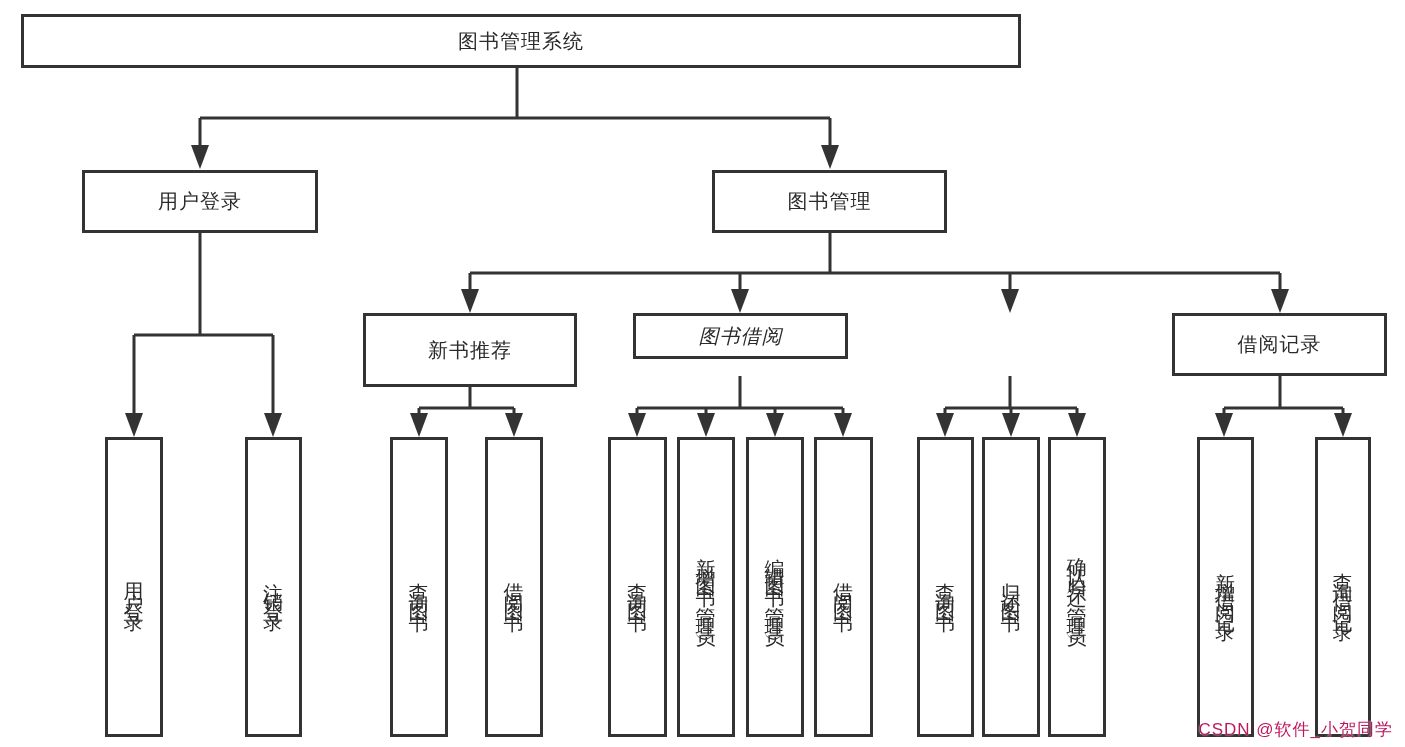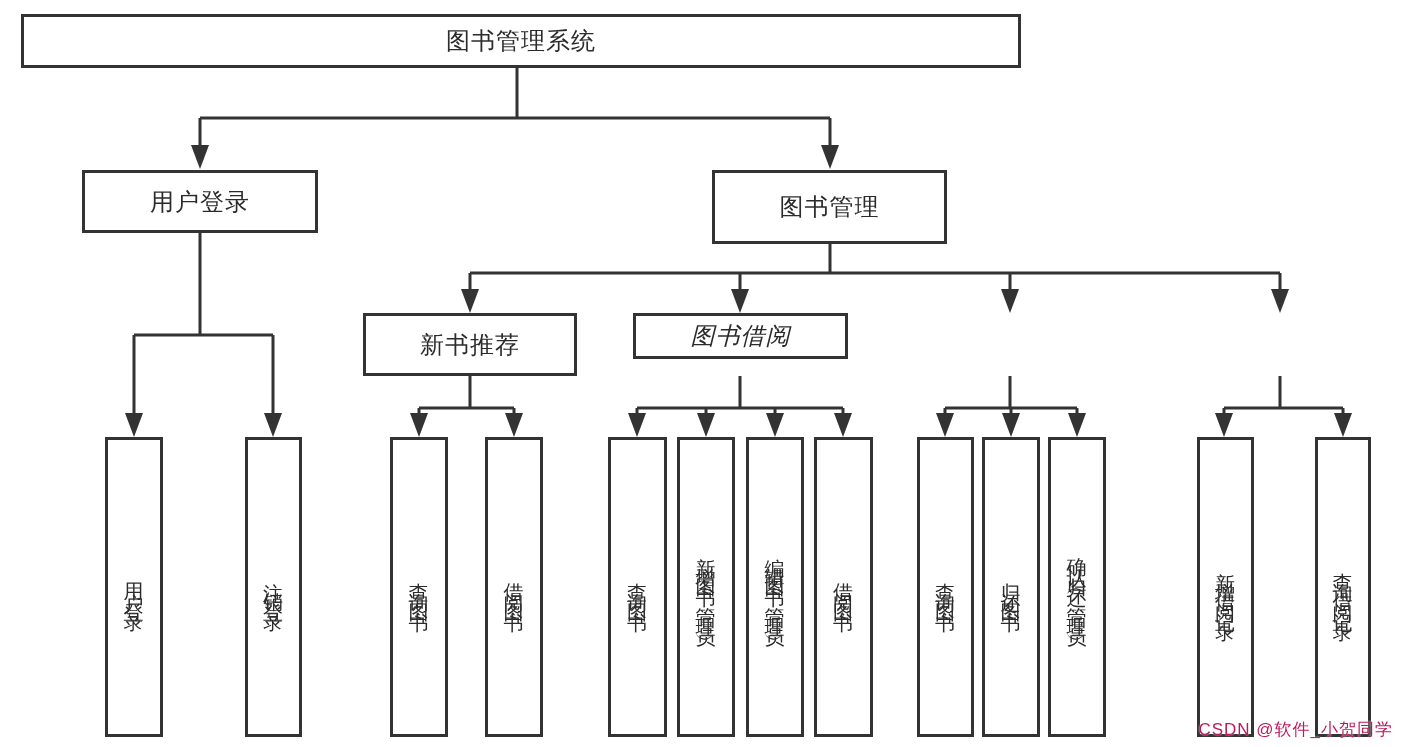--- a/index.html
+++ b/index.html
@@ -20,37 +20,37 @@
     position: absolute;
     box-sizing: border-box;
     background: #ffffff;
     border: 3px solid #333333;
     display: flex;
     align-items: center;
     justify-content: center;
     color: #2b2b2b;
   }
   .hlabel {
-    font-size: 24px;
+    font-size: 20px;
     letter-spacing: 1px;
     color: #2b2b2b;
     white-space: nowrap;
   }
   .vlabel {
     writing-mode: vertical-rl;
     font-size: 20px;
     line-height: 1;
     letter-spacing: 10px;
     color: #2b2b2b;
   }
   
   .n-root   { left: 21px;   top: 14px;  width: 1000px; height: 54px; }
   .n-login  { left: 82px;   top: 170px; width: 236px;  height: 63px; }
-  .n-mgmt   { left: 712px;  top: 170px; width: 235px;  height: 74px; }
-  .n-rec    { left: 363px;  top: 313px; width: 214px;  height: 63px; }
+  .n-mgmt   { left: 712px;  top: 170px; width: 235px;  height: 63px; }
+  .n-rec    { left: 363px;  top: 313px; width: 214px;  height: 74px; }
   .n-bb     { left: 633px;  top: 313px; width: 215px;  height: 46px; font-style: italic; }
   .n-cb     { left: 903px;  top: 313px; width: 215px;  height: 63px; }
   .n-br     { left: 1172px; top: 313px; width: 215px;  height: 63px; }
   .v { top: 437px; height: 300px; }
   .n-login-leaf { left: 105px;  width: 58px; }
   .n-logout     { left: 245px;  width: 57px; }
   .n-rec-q      { left: 390px;  width: 58px; }
   .n-rec-b      { left: 485px;  width: 58px; }
   .n-bb-q       { left: 608px;  width: 59px; }
   .n-bb-add     { left: 677px;  width: 58px; }
@@ -108,20 +108,23 @@
   <div class="box n-mgmt">
     <span class="hlabel">图书管理</span>
   </div>
 
   <div class="box n-rec">
     <span class="hlabel">新书推荐</span>
   </div>
   <div class="box n-bb">
     <span class="hlabel">图书借阅</span>
   </div>
+  <div class="box n-br">
+    <span class="hlabel">借阅记录</span>
+  </div>
 
   <div class="box v n-login-leaf">
     <span class="vlabel">用户登录</span>
   </div>
   <div class="box v n-logout">
     <span class="vlabel">注销登录</span>
   </div>
 
   <div class="box v n-rec-q">
     <span class="vlabel">查询图书</span>

